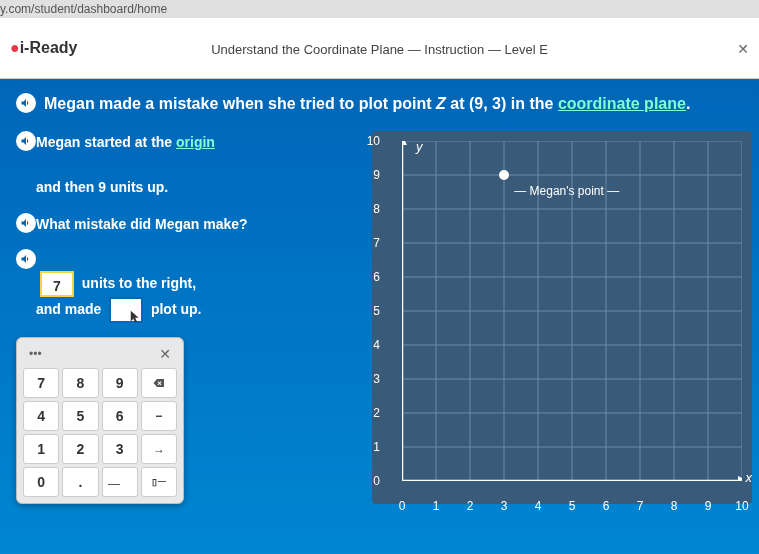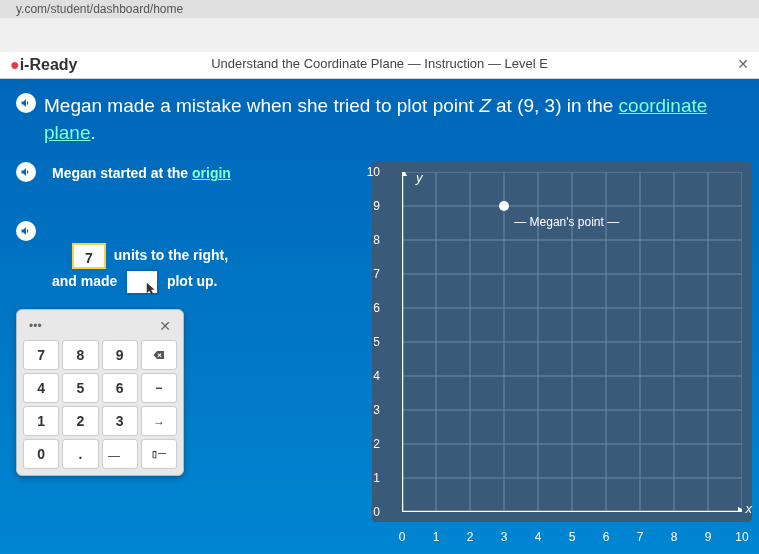--- a/index.html
+++ b/index.html
@@ -1,32 +1,32 @@
 <!DOCTYPE html>
 <html><head>
   <meta charset="utf-8">
   <style>
     * { margin: 0; padding: 0; box-sizing: border-box; }
     body { font-family: Arial, sans-serif; width: 759px; height: 554px; background: #f0f0f0; overflow: hidden; }
-    .url-bar { background: #e0e0e0; padding: 2px 16px; font-size: 12px; color: #555; }
-    .header { background: #fff; border-bottom: 1px solid #ccc; display: flex; align-items: flex-start; padding: 4px 10px; position: relative; margin-top: 34px; }
+    .url-bar { background: #e0e0e0; padding: 2px 0; font-size: 12px; color: #555; }
+    .header { background: #fff; border-bottom: 1px solid #ccc; display: flex; align-items: flex-end; padding: 21px 10px; position: relative; }
     .logo { font-weight: bold; font-size: 16px; color: #333; }
     .logo-icon { color: #e63946; }
     .lesson-title { position: absolute; left: 50%; transform: translateX(-50%); font-size: 13px; color: #444; }
     .close-x { position: absolute; right: 10px; font-size: 14px; color: #666; cursor: pointer; }
     .main { background: linear-gradient(180deg, #0066b8 0%, #0088d4 100%); padding: 14px 16px; height: calc(100% - 46px); position: relative; color: #fff; }
     .prompt-row { display: flex; align-items: flex-start; gap: 8px; margin-bottom: 16px; }
     .speaker { width: 20px; height: 20px; background: #fff; border-radius: 50%; display: flex; align-items: center; justify-content: center; flex-shrink: 0; cursor: pointer; }
     .speaker svg { width: 12px; height: 12px; fill: #0066b8; }
-    .prompt-text { font-size: 19px; font-weight: normal; line-height: 1.4; }
+    .prompt-text { font-size: 16px; font-weight: bold; line-height: 1.4; }
     .italic { font-style: italic; }
     .term { color: #7fffd4; text-decoration: underline; }
     .content-area { display: flex; gap: 16px; }
     .left-col { flex: 0 0 340px; }
-    .step { display: flex; align-items: flex-start; gap: 16px; margin-bottom: 14px; }
+    .step { display: flex; align-items: flex-start; gap: 0; margin-bottom: 14px; }
     .step-text { font-size: 14px; font-weight: bold; line-height: 1.6; }
     .input-box { display: inline-block; width: 34px; height: 26px; background: #fff; color: #333; text-align: center; line-height: 26px; font-size: 14px; font-weight: bold; vertical-align: middle; }
     .input-box.focused { border: 2px solid #f9d342; }
     .input-box.active { border: 2px solid #0066b8; position: relative; }
     .cursor-icon { position: absolute; right: -2px; bottom: -2px; width: 14px; height: 14px; }
     .keypad { background: #e8e8e8; border: 1px solid #bbb; border-radius: 6px; padding: 6px; width: 168px; margin-top: 10px; box-shadow: 0 2px 6px rgba(0,0,0,0.3); }
     .keypad-header { display: flex; justify-content: space-between; align-items: center; padding: 2px 6px 6px; color: #666; font-size: 12px; }
     .keypad-close { cursor: pointer; font-size: 14px; }
     .keypad-grid { display: grid; grid-template-columns: repeat(4, 1fr); gap: 3px; }
     .key { background: #fff; border: 1px solid #ccc; border-radius: 3px; height: 30px; display: flex; align-items: center; justify-content: center; font-size: 14px; color: #333; cursor: pointer; font-weight: bold; }
@@ -74,33 +74,42 @@
 
       <div class="step">
         <div class="speaker">
           <svg viewBox="0 0 24 24">
               <path d="M3 9v6h4l5 5V4L7 9H3zm13.5 3c0-1.77-1.02-3.29-2.5-4.03v8.05c1.48-.73 2.5-2.25 2.5-4.02z"></path>
             </svg>
         </div>
         <div class="step-text">
           <span>Megan started at the </span><span class="term">origin</span><br>
           <br>
-        </div>
-      </div>
-
+          <span>and then 9 units up.</span>
+        </div>
+      </div>
 
       <div class="step">
         <div class="speaker">
           <svg viewBox="0 0 24 24">
               <path d="M3 9v6h4l5 5V4L7 9H3zm13.5 3c0-1.77-1.02-3.29-2.5-4.03v8.05c1.48-.73 2.5-2.25 2.5-4.02z"></path>
             </svg>
         </div>
+        <div class="step-text">What mistake did Megan make?</div>
+      </div>
+
+      <div class="step">
+        <div class="speaker">
+          <svg viewBox="0 0 24 24">
+              <path d="M3 9v6h4l5 5V4L7 9H3zm13.5 3c0-1.77-1.02-3.29-2.5-4.03v8.05c1.48-.73 2.5-2.25 2.5-4.02z"></path>
+            </svg>
+        </div>
         <div class="step-text">
           <br>
-          <span style="margin-left:20px;">
+          <span style="margin-left:4px;">
             <span class="input-box focused">7</span>
             &nbsp;<span>units to the right,</span>
           </span><br>
           <span>and made</span>&nbsp;
           <span class="input-box active">
             <span></span>
             <svg class="cursor-icon" viewBox="0 0 16 16">
                 <path fill="#333" d="M2 2 L2 14 L5 11 L7 15 L9 14 L7 10 L11 10 Z"></path>
               </svg>
           </span>

